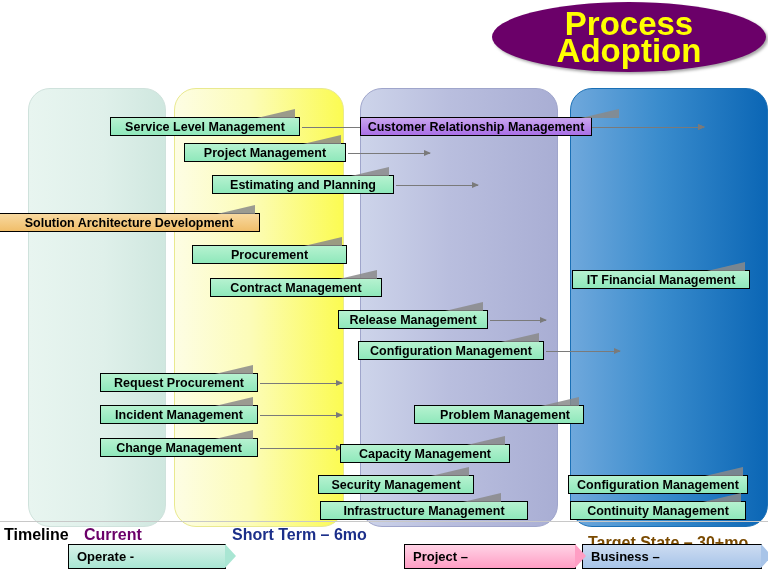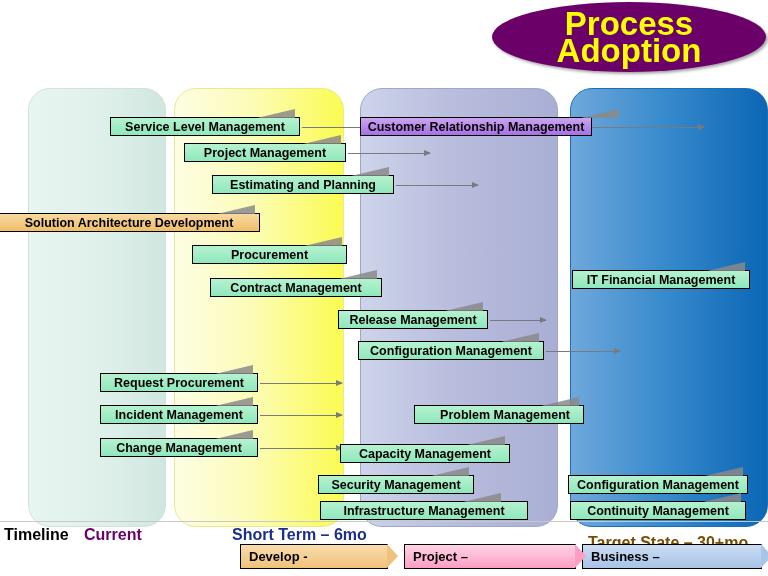--- a/index.html
+++ b/index.html
@@ -299,22 +299,22 @@
       </div>
     </div>
 
   <div class="footer-rule"></div>
 
   <div class="timeline-label" id="tl-timeline">Timeline</div>
   <div class="timeline-label" id="tl-current">Current</div>
   <div class="timeline-label" id="tl-short">Short Term – 6mo</div>
   <div class="timeline-label" id="tl-target">Target State – 30+mo</div>
 
-  <div class="chev" id="chev-develop">
-    <span>Develop -</span>
+  <div class="chev" id="chev-operate">
+    <span>Operate -</span>
     <span class="tip"></span>
   </div>
   <div class="chev" id="chev-business">
     <span>Business –</span>
     <span class="tip"></span>
   </div>
   <div class="chev" id="chev-project">
     <span>Project –</span>
     <span class="tip"></span>
   </div>

